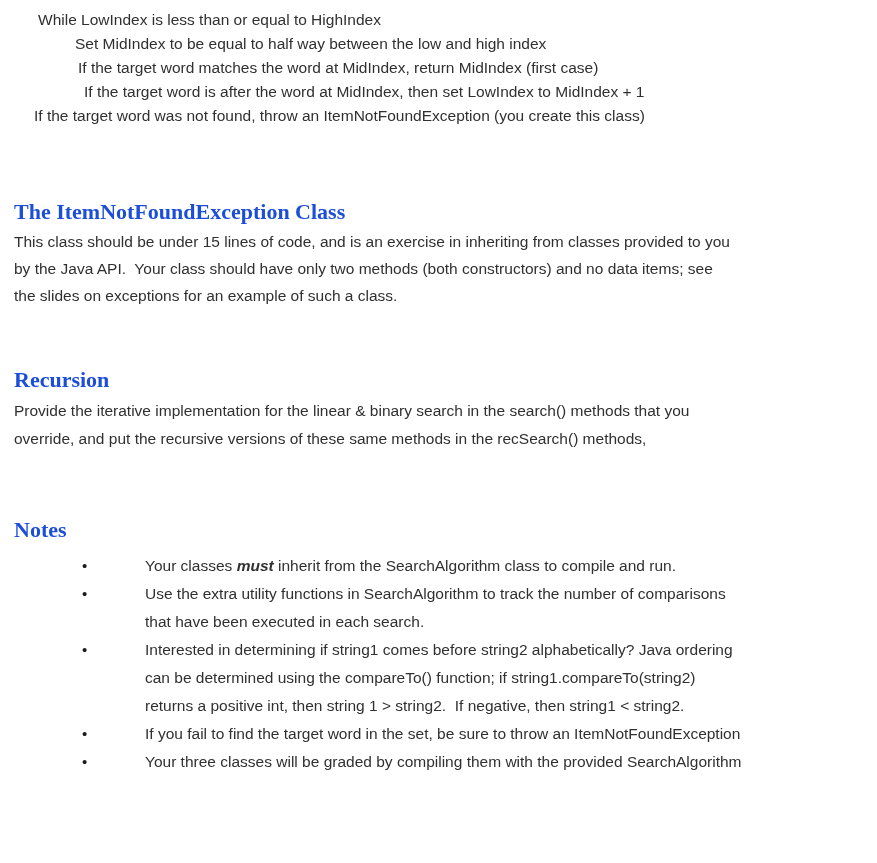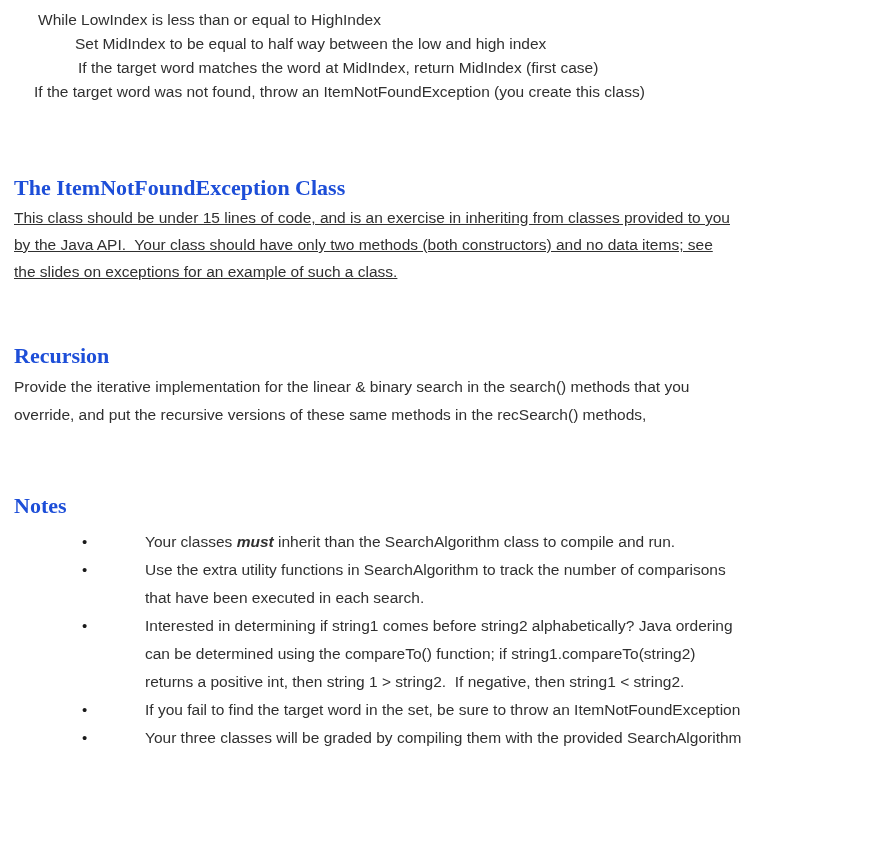--- a/index.html
+++ b/index.html
@@ -45,21 +45,21 @@
   .h2.s2 { margin-top: 57px; }
   .h2.s3 { margin-top: 63px; }
 
   
   .para { margin: 0; }
   .para .bline {
     display: block;
     white-space: pre;
   }
   .para1 { margin-top: 2px; }
-  .para1 .bline { line-height: 27px; text-decoration: underline; }
+  .para1 .bline { line-height: 27px; }
   .para2 { margin-top: 3px; }
   .para2 .bline { line-height: 28px; }
 
   
   .notes { margin-top: 8px; }
   .bullet {
     position: relative;
     padding-left: 131px;
   }
   .bullet .marker {
@@ -80,20 +80,21 @@
 </style>
 </head>
 <body>
 
 <div class="page">
 
   <div class="pseudocode">
     <span class="pline ind-a">While LowIndex is less than or equal to HighIndex</span>
     <span class="pline ind-b">Set MidIndex to be equal to half way between the low and high index</span>
     <span class="pline ind-c">If the target word matches the word at MidIndex, return MidIndex (first case)</span>
+    <span class="pline ind-e">If the target word is after the word at MidIndex, then set LowIndex to MidIndex + 1</span>
     <span class="pline ind-f">If the target word was not found, throw an ItemNotFoundException (you create this class)</span>
   </div>
 
   <div class="h2 s1">The ItemNotFoundException Class</div>
   <div class="para para1">
     <span class="bline">This class should be under 15 lines of code, and is an exercise in inheriting from classes provided to you</span>
     <span class="bline">by the Java API.  Your class should have only two methods (both constructors) and no data items; see</span>
     <span class="bline">the slides on exceptions for an example of such a class.</span>
   </div>
 
@@ -101,21 +102,21 @@
   <div class="para para2">
     <span class="bline">Provide the iterative implementation for the linear &amp; binary search in the search() methods that you</span>
     <span class="bline">override, and put the recursive versions of these same methods in the recSearch() methods,</span>
   </div>
 
   <div class="h2 s3">Notes</div>
   <div class="notes">
 
     <div class="bullet">
       <span class="marker">•</span>
-      <span class="bline"><span>Your classes </span><span class="bi">must</span><span> inherit than the SearchAlgorithm class to compile and run.</span></span>
+      <span class="bline"><span>Your classes </span><span class="bi">must</span><span> inherit from the SearchAlgorithm class to compile and run.</span></span>
     </div>
 
     <div class="bullet">
       <span class="marker">•</span>
       <span class="bline">Use the extra utility functions in SearchAlgorithm to track the number of comparisons</span>
       <span class="bline">that have been executed in each search.</span>
     </div>
 
     <div class="bullet">
       <span class="marker">•</span>

